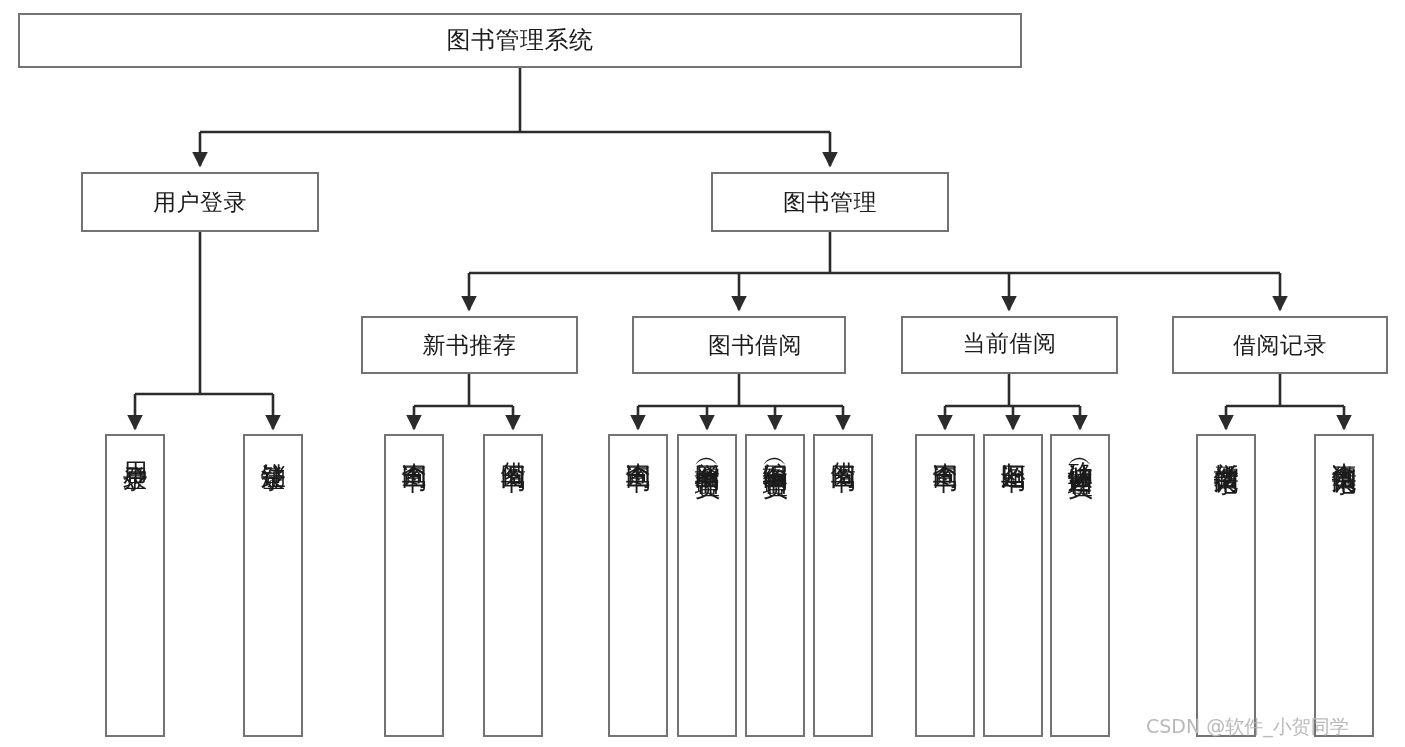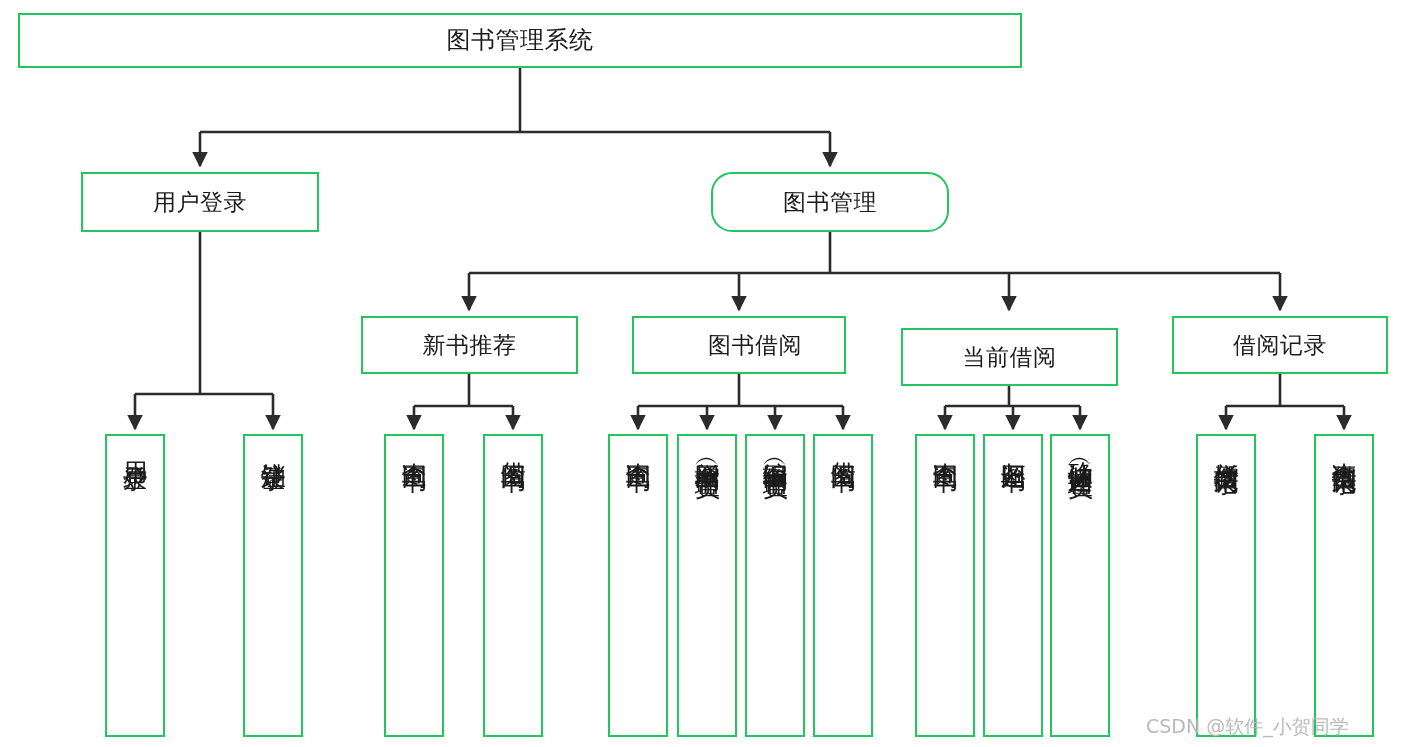--- a/index.html
+++ b/index.html
@@ -24,21 +24,21 @@
     position: absolute;
     left: 0;
     top: 0;
     width: 1405px;
     height: 747px;
     pointer-events: none;
   }
   .node {
     position: absolute;
     box-sizing: border-box;
-    border: 2px solid #22c55e;
+    border: 2px solid #737373;
     background: #ffffff;
     display: flex;
     align-items: center;
     justify-content: center;
     overflow: hidden;
   }
   .node .label {
     color: #1b1b1b;
     line-height: 1.16;
     text-align: center;
@@ -130,31 +130,31 @@
     </g>
   </svg>
 
   <div class="node h root" style="left:18px; top:13px; width:1004px; height:55px;">
     <span class="label">图书管理系统</span>
   </div>
 
   <div class="node h" style="left:81px; top:172px; width:238px; height:60px;">
     <span class="label">用户登录</span>
   </div>
-  <div class="node h" style="left:711px; top:172px; width:238px; height:60px;border-radius:21px;">
+  <div class="node h" style="left:711px; top:172px; width:238px; height:60px;">
     <span class="label">图书管理</span>
   </div>
 
   <div class="node h" style="left:361px; top:316px; width:217px; height:58px;">
     <span class="label">新书推荐</span>
   </div>
   <div class="node h" style="left:632px; top:316px; width:214px; height:58px;padding-left:32px;">
     <span class="label">图书借阅</span>
   </div>
-  <div class="node h" style="left:901px; top:328px; width:217px; height:58px;">
+  <div class="node h" style="left:901px; top:316px; width:217px; height:58px;font-family:Liberation Mono, monospace;">
     <span class="label">当前借阅</span>
   </div>
   <div class="node h" style="left:1172px; top:316px; width:216px; height:58px;">
     <span class="label">借阅记录</span>
   </div>
 
   <div class="node v" style="left:105px; top:434px; width:60px; height:303px;">
     <span class="label">用户登录</span>
   </div>
   <div class="node v" style="left:243px; top:434px; width:60px; height:303px;">

